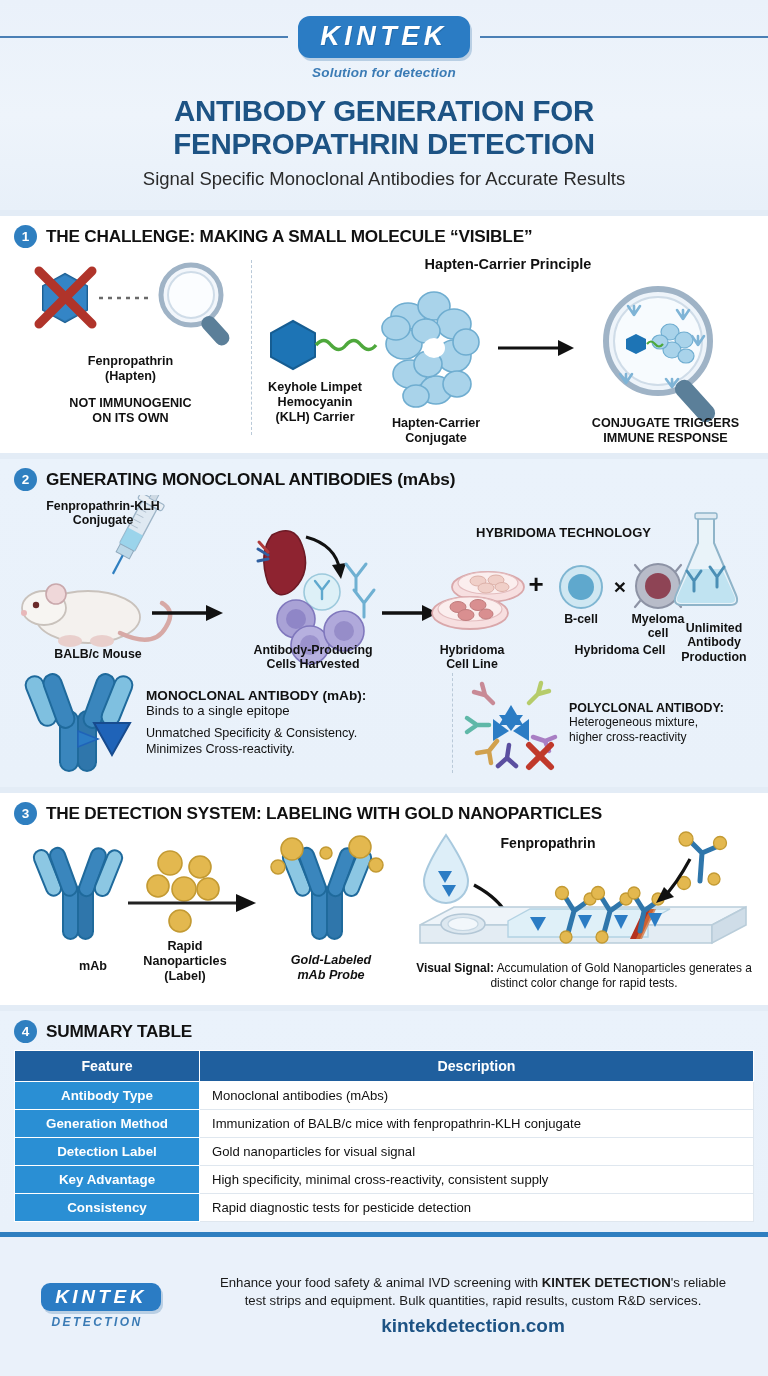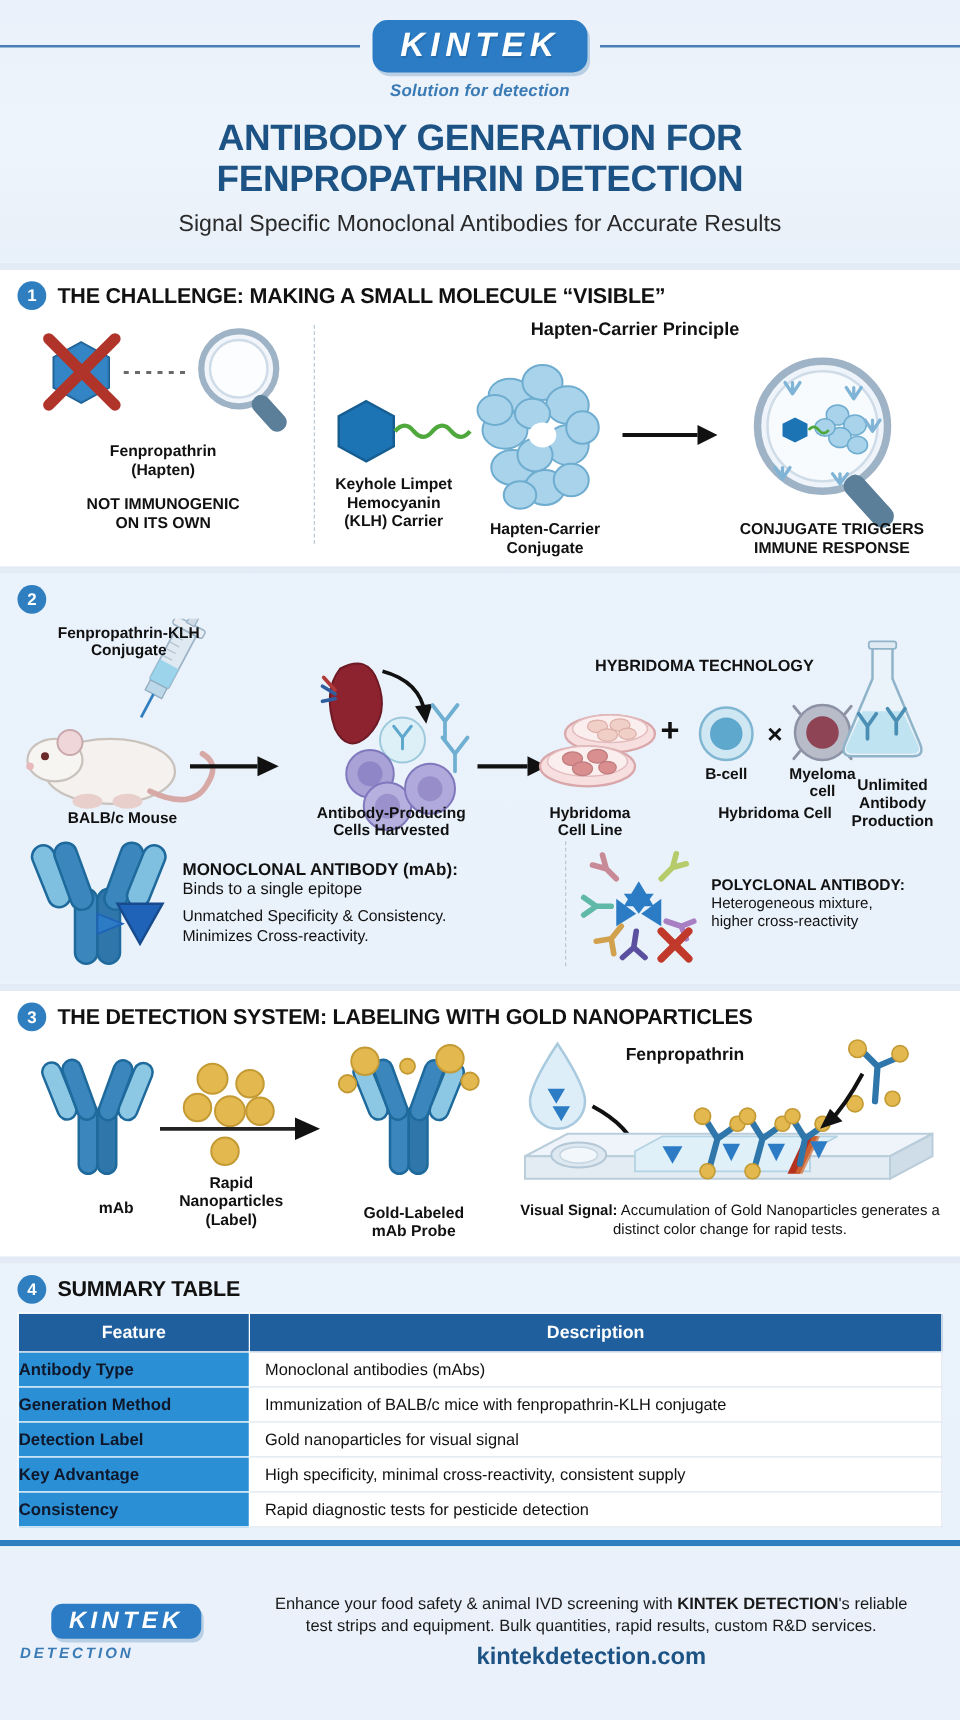--- a/index.html
+++ b/index.html
@@ -102,41 +102,41 @@
 
   
   .s4 { padding:0 14px 10px 14px; }
   table.summary { width:100%; border-collapse:collapse; table-layout:fixed; margin-top:3px; }
   table.summary th {
     background:#1f5f9e; color:#fff; font-weight:bold; font-size:14.2px;
     padding:7px 4px; text-align:center; border:1px solid #ffffff;
   }
   table.summary th.feat { width:185px; }
   table.summary td.k {
-    background:#2a8fd4; color:#0f172a; font-weight:bold; font-size:13.4px;
-    padding:6px 0; border:1px solid #ffffff; white-space:nowrap;
+    background:#2a8fd4; color:#ffffff; font-weight:bold; font-size:13.4px;
+    padding:6px 0; border:1px solid #ffffff; white-space:nowrap;text-align:center;
   }
   table.summary td.v {
     background:#ffffff; color:#111; font-size:13.1px; padding:6px 12px;
     border:1px solid #dfe7ef;
   }
 
   
   .footer-rule { height:5px; background:#2f7fc0; width:100%; }
   .footer {
     background:#eaf1fa; display:flex; align-items:center; gap:8px;
     padding:10px 16px 12px 16px; flex:1;
   }
   .f-logo { width:170px; flex:0 0 auto; text-align:center; }
   .f-badge {
     background:#2b7cc4; border-radius:9px; padding:4px 14px 5px 14px;
     display:inline-block; box-shadow:2px 3px 0 #b9cfe4;
   }
   .f-badge .word { color:#fff; font-weight:bold; font-style:italic; font-size:19px; letter-spacing:3.5px; line-height:1; }
-  .f-sub { color:#3b7bb5; font-weight:bold; font-style:italic; font-size:12px; letter-spacing:2.4px; margin-top:4px; text-align:left; padding-right:8px; }
+  .f-sub { color:#3b7bb5; font-weight:bold; font-style:italic; font-size:12px; letter-spacing:2.4px; margin-top:4px; text-align:center; padding-right:8px; }
   .f-text { flex:1; text-align:center; }
   .f-text .line { font-size:13.2px; color:#1a1a1a; line-height:1.3; }
   .f-text .line b { font-weight:bold; }
   .f-url { font-weight:bold; font-size:19px; color:#1d5384; margin-top:6px; text-align:center; }
 
   .abs { position:absolute; }
 </style>
 </head>
 <body>
 
@@ -279,20 +279,21 @@
         </div>
       </div>
     </div>
   </div>
 
   <div class="band-sep"></div>
 
   <div class="band tint">
     <div class="sec-head">
       <div class="sec-num">2</div>
+      <div class="sec-title">GENERATING MONOCLONAL ANTIBODIES (mAbs)</div>
     </div>
 
     <div class="s2-art">
       <svg width="768" height="172" viewBox="0 0 768 172" class="abs" style="left:0;top:0;">
 
         <g transform="translate(142,6) rotate(28)">
           <rect x="0" y="0" width="17" height="48" rx="2" fill="#dfe9f2" stroke="#9db4c7" stroke-width="1.4"></rect>
           <rect x="0" y="30" width="17" height="18" fill="#8fd0ea" opacity="0.85"></rect>
           <rect x="-5" y="-7" width="27" height="7" rx="2" fill="#e8eef4" stroke="#9db4c7" stroke-width="1.2"></rect>
           <rect x="5" y="-22" width="7" height="16" fill="#cfdae4" stroke="#9db4c7" stroke-width="1"></rect>
@@ -558,21 +559,21 @@
             <circle cx="318" cy="22" r="6"></circle>
           </g>
         </svg>
 
         <div class="s3-lab" style="left:30px; top:130px; width:110px;">mAb</div>
         <div class="s3-lab" style="left:122px; top:110px; width:110px;">
           <div>Rapid</div>
           <div>Nanoparticles</div>
           <div>(Label)</div>
         </div>
-        <div class="s3-lab" style="left:268px; top:134px; width:110px;">
+        <div class="s3-lab" style="left:268px; top:124px; width:110px;font-style:italic;">
           <div>Gold-Labeled</div>
           <div>mAb Probe</div>
         </div>
       </div>
 
       <div class="s3-right" style="height:168px;">
         <svg width="352" height="130" viewBox="0 0 352 130" class="abs" style="left:0;top:0;">
 
           <g>
             <path d="M38,6 C38,6 16,38 16,52 a22,22 0 0 0 44,0 C60,38 38,6 38,6 z" fill="#ddeef8" stroke="#a8c9de" stroke-width="2"></path>

